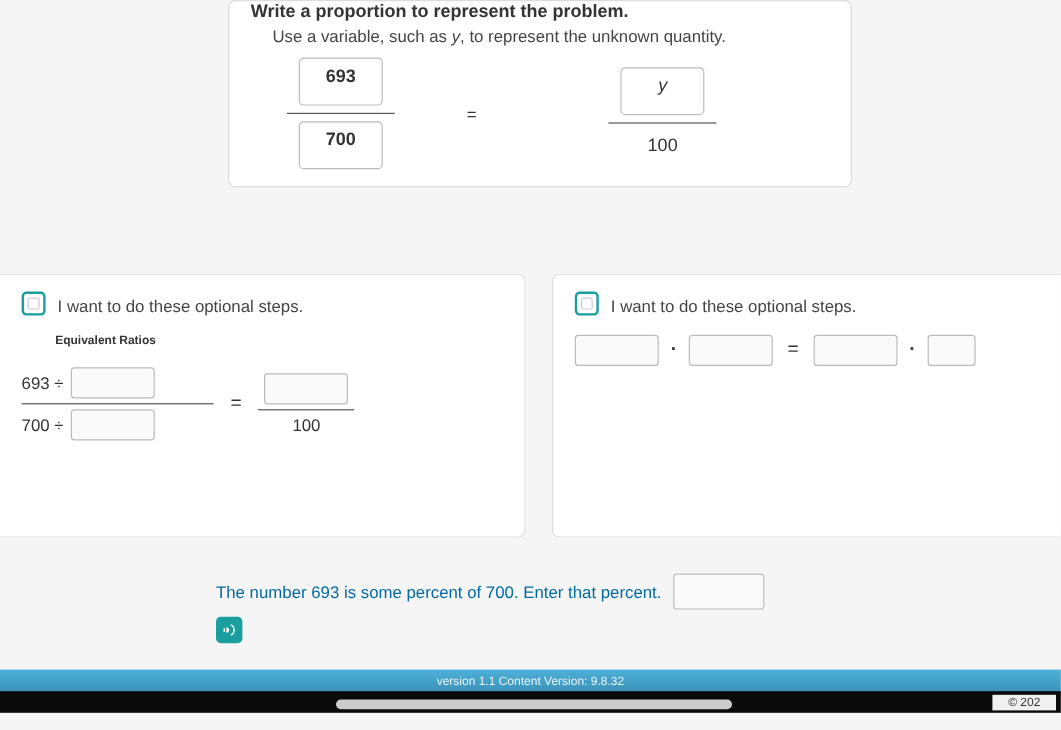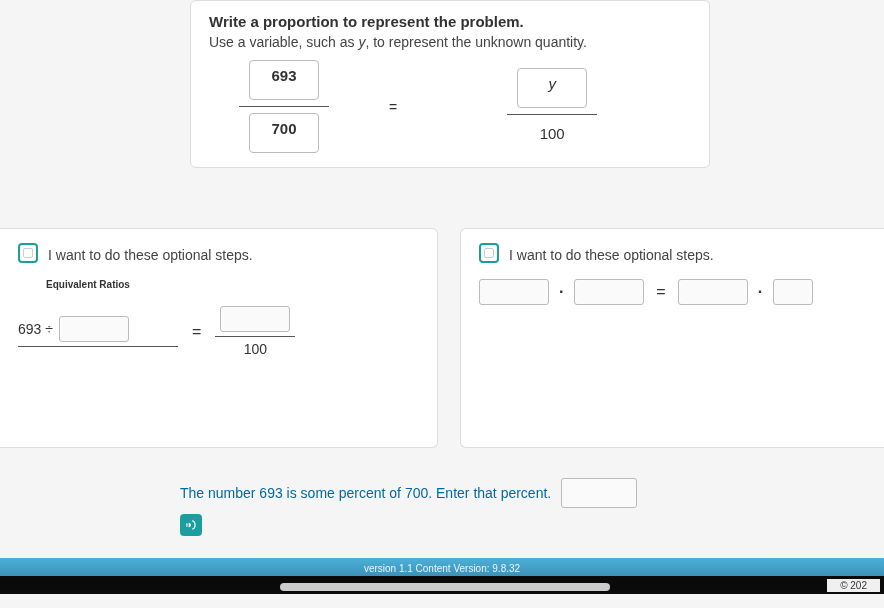--- a/index.html
+++ b/index.html
@@ -16,24 +16,24 @@
     background: #fff;
     border: 1px solid #ddd;
     border-radius: 6px;
     padding: 14px 18px;
   }
   .top-panel {
     position: absolute;
     left: 190px;
     top: 0;
     width: 520px;
-    padding-top: 12px;
+    padding-top: 0;
   }
   .instr1 { font-weight: 700; font-size: 15px; color: #333; margin-bottom: 4px; }
-  .instr2 { font-size: 14px; color: #444; margin-bottom: 10px; }
+  .instr2 { font-size: 14px; color: #444; margin-bottom: 10px; margin-left: 18px; }
   .instr2 .var { font-style: italic; }
   .prop-row {
     display: flex;
     align-items: center;
     justify-content: flex-start;
     gap: 0;
   }
   .frac {
     display: flex;
     flex-direction: column;
@@ -169,20 +169,24 @@
     <div class="check-label">I want to do these optional steps.</div>
   </div>
   <div class="section-title">Equivalent Ratios</div>
   <div class="ratios-row">
     <div class="mini-frac">
       <div class="inline">
         <span>693 ÷</span>
         <div class="input-rect"></div>
       </div>
       <div class="mini-line"></div>
+      <div class="inline">
+        <span>700 ÷</span>
+        <div class="input-rect"></div>
+      </div>
     </div>
     <div>=</div>
     <div class="mini-frac">
       <div class="inline" style="justify-content:center">
         <div class="input-rect"></div>
       </div>
       <div class="mini-line mini-line-r"></div>
       <div class="inline" style="justify-content:center">
         <span>100</span>
       </div>

